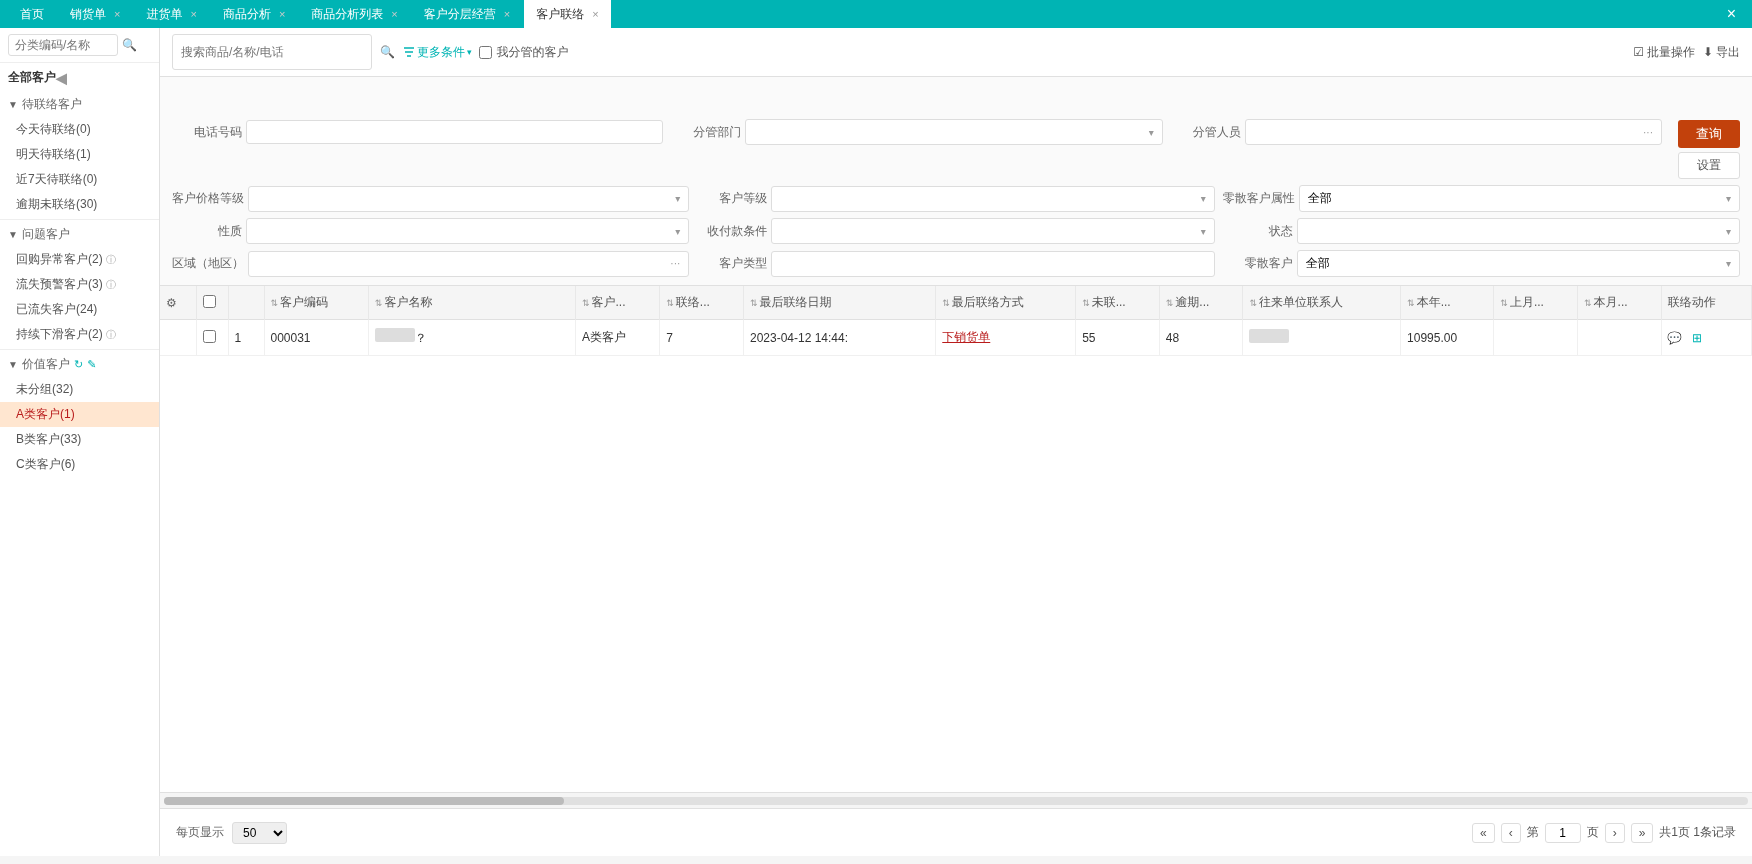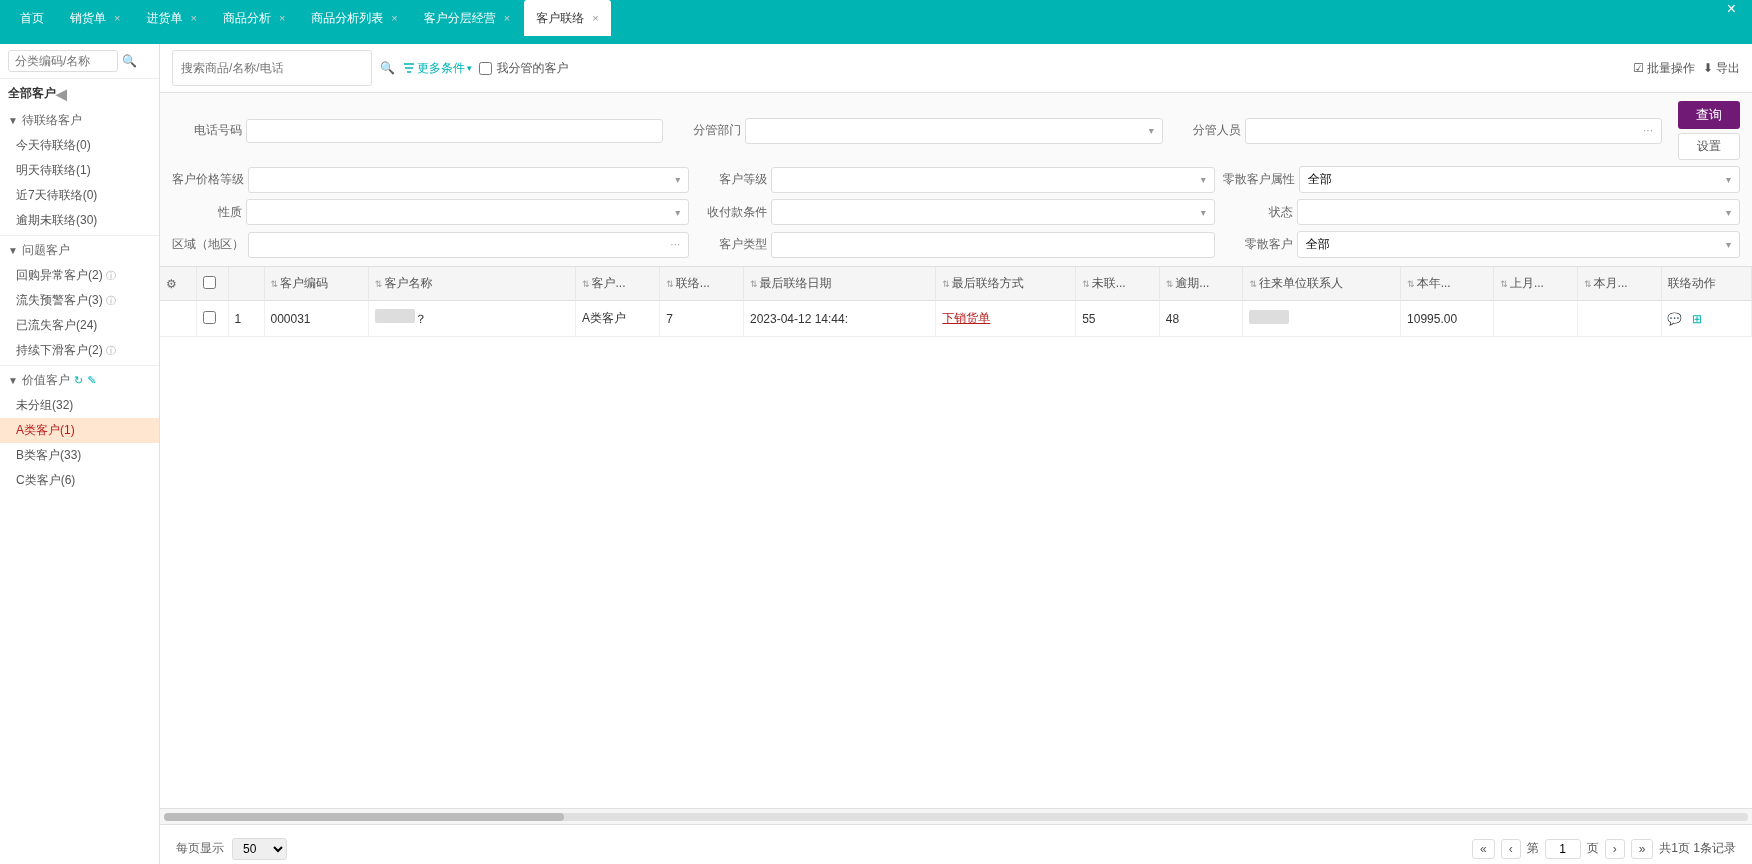--- a/index.html
+++ b/index.html
@@ -1,22 +1,23 @@
 <!DOCTYPE html>
 <html><head>
   <meta charset="utf-8">
   <style>
     * { box-sizing: border-box; margin: 0; padding: 0; font-family: 'Microsoft YaHei', Arial, sans-serif; font-size: 12px; }
     body { background: #f5f5f5; overflow: hidden; width: 1752px; height: 864px; }
 
     
     .top-nav {
       background: #00b4b4;
-      height: 44px;
-      display: flex;
+      height: 28px;
+      display: flex;
+      align-items: center;
       padding: 0 8px;
       gap: 2px;
     }
     .nav-tab {
       height: 36px;
       padding: 0 12px;
       display: flex;
       align-items: center;
       color: #fff;
       cursor: pointer;
@@ -207,27 +208,28 @@
       min-height: 26px;
     }
     .filter-select .chevron { color: #999; font-size: 10px; }
     .filter-btn-group {
       display: flex;
       flex-direction: column;
       gap: 4px;
       margin-left: 8px;
     }
     .query-btn {
-      background: #701a75;
+      background: #c2410c;
       color: #fff;
       border: none;
       border-radius: 3px;
       padding: 5px 18px;
       cursor: pointer;
       font-size: 13px;
+      margin-top: 35px;
     }
     .setting-btn {
       background: #fff;
       color: #555;
       border: 1px solid #ddd;
       border-radius: 3px;
       padding: 4px 16px;
       cursor: pointer;
       font-size: 12px;
     }

